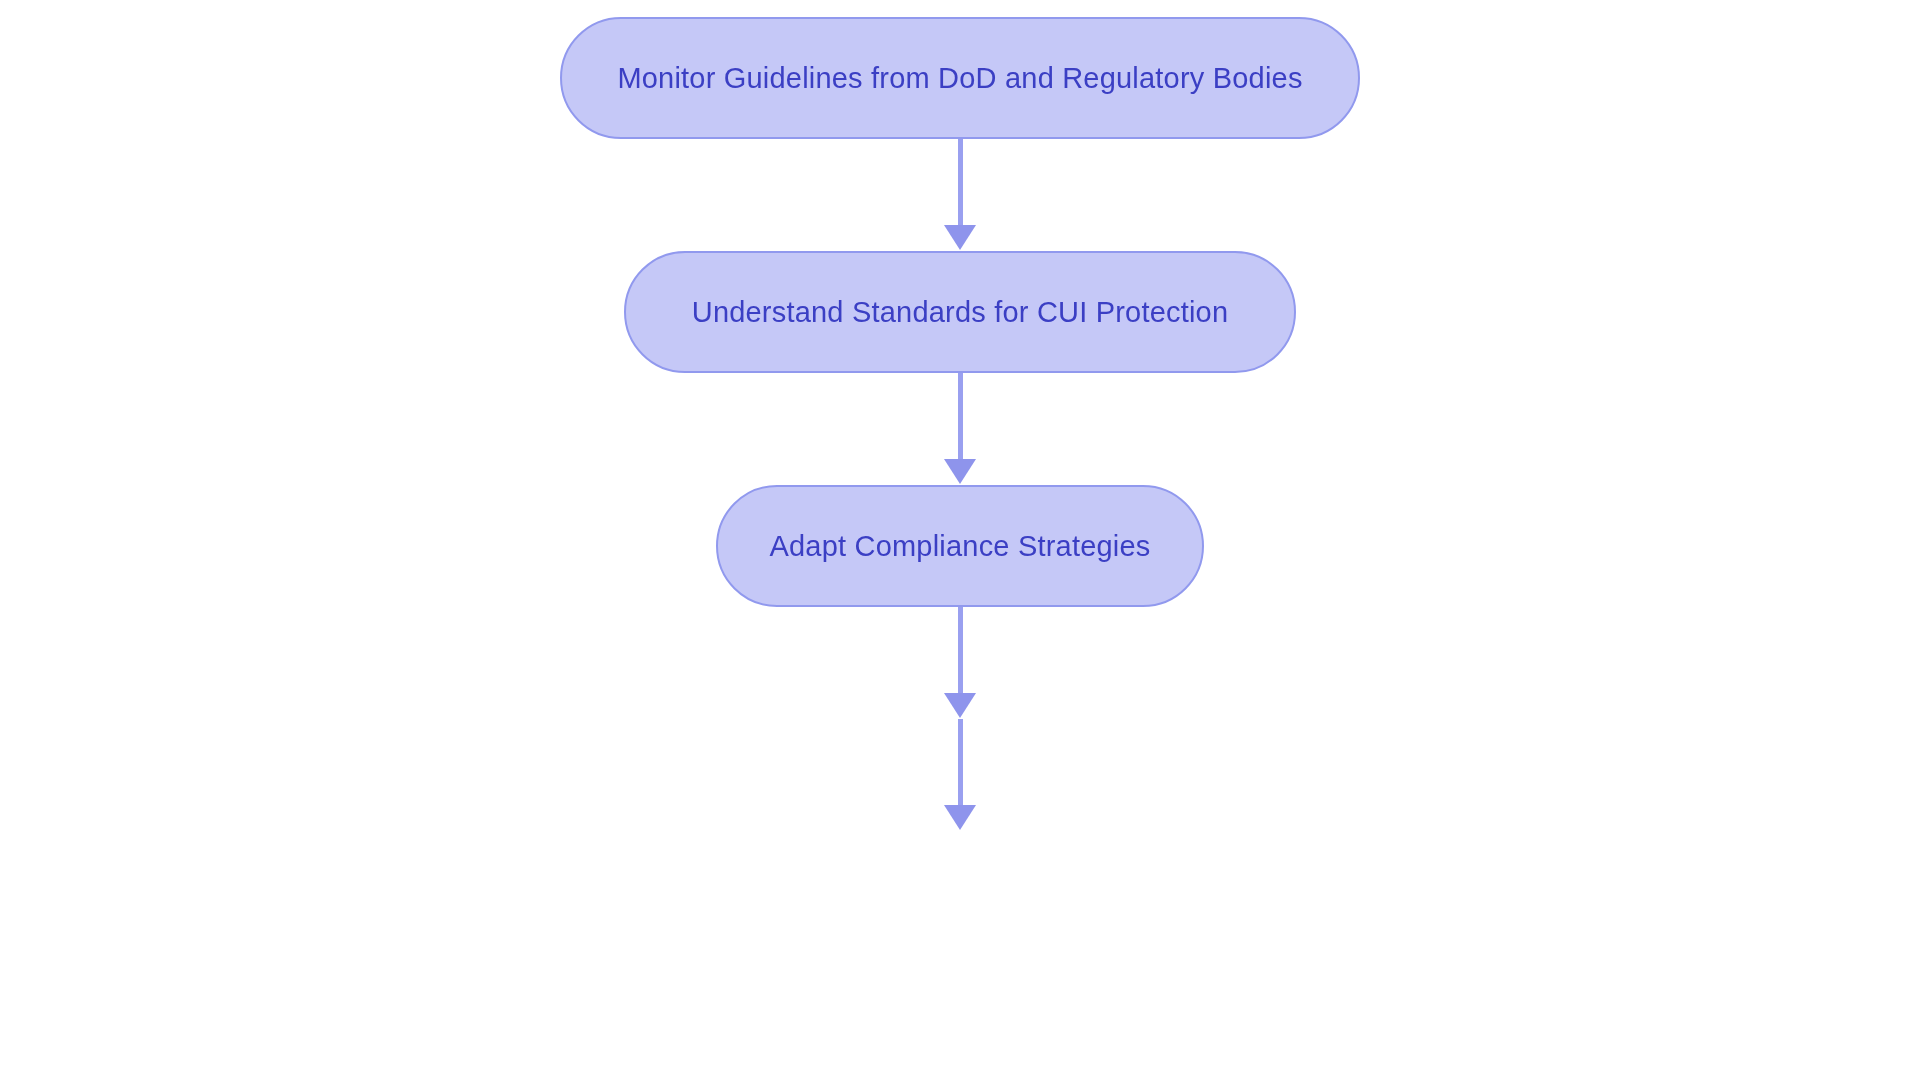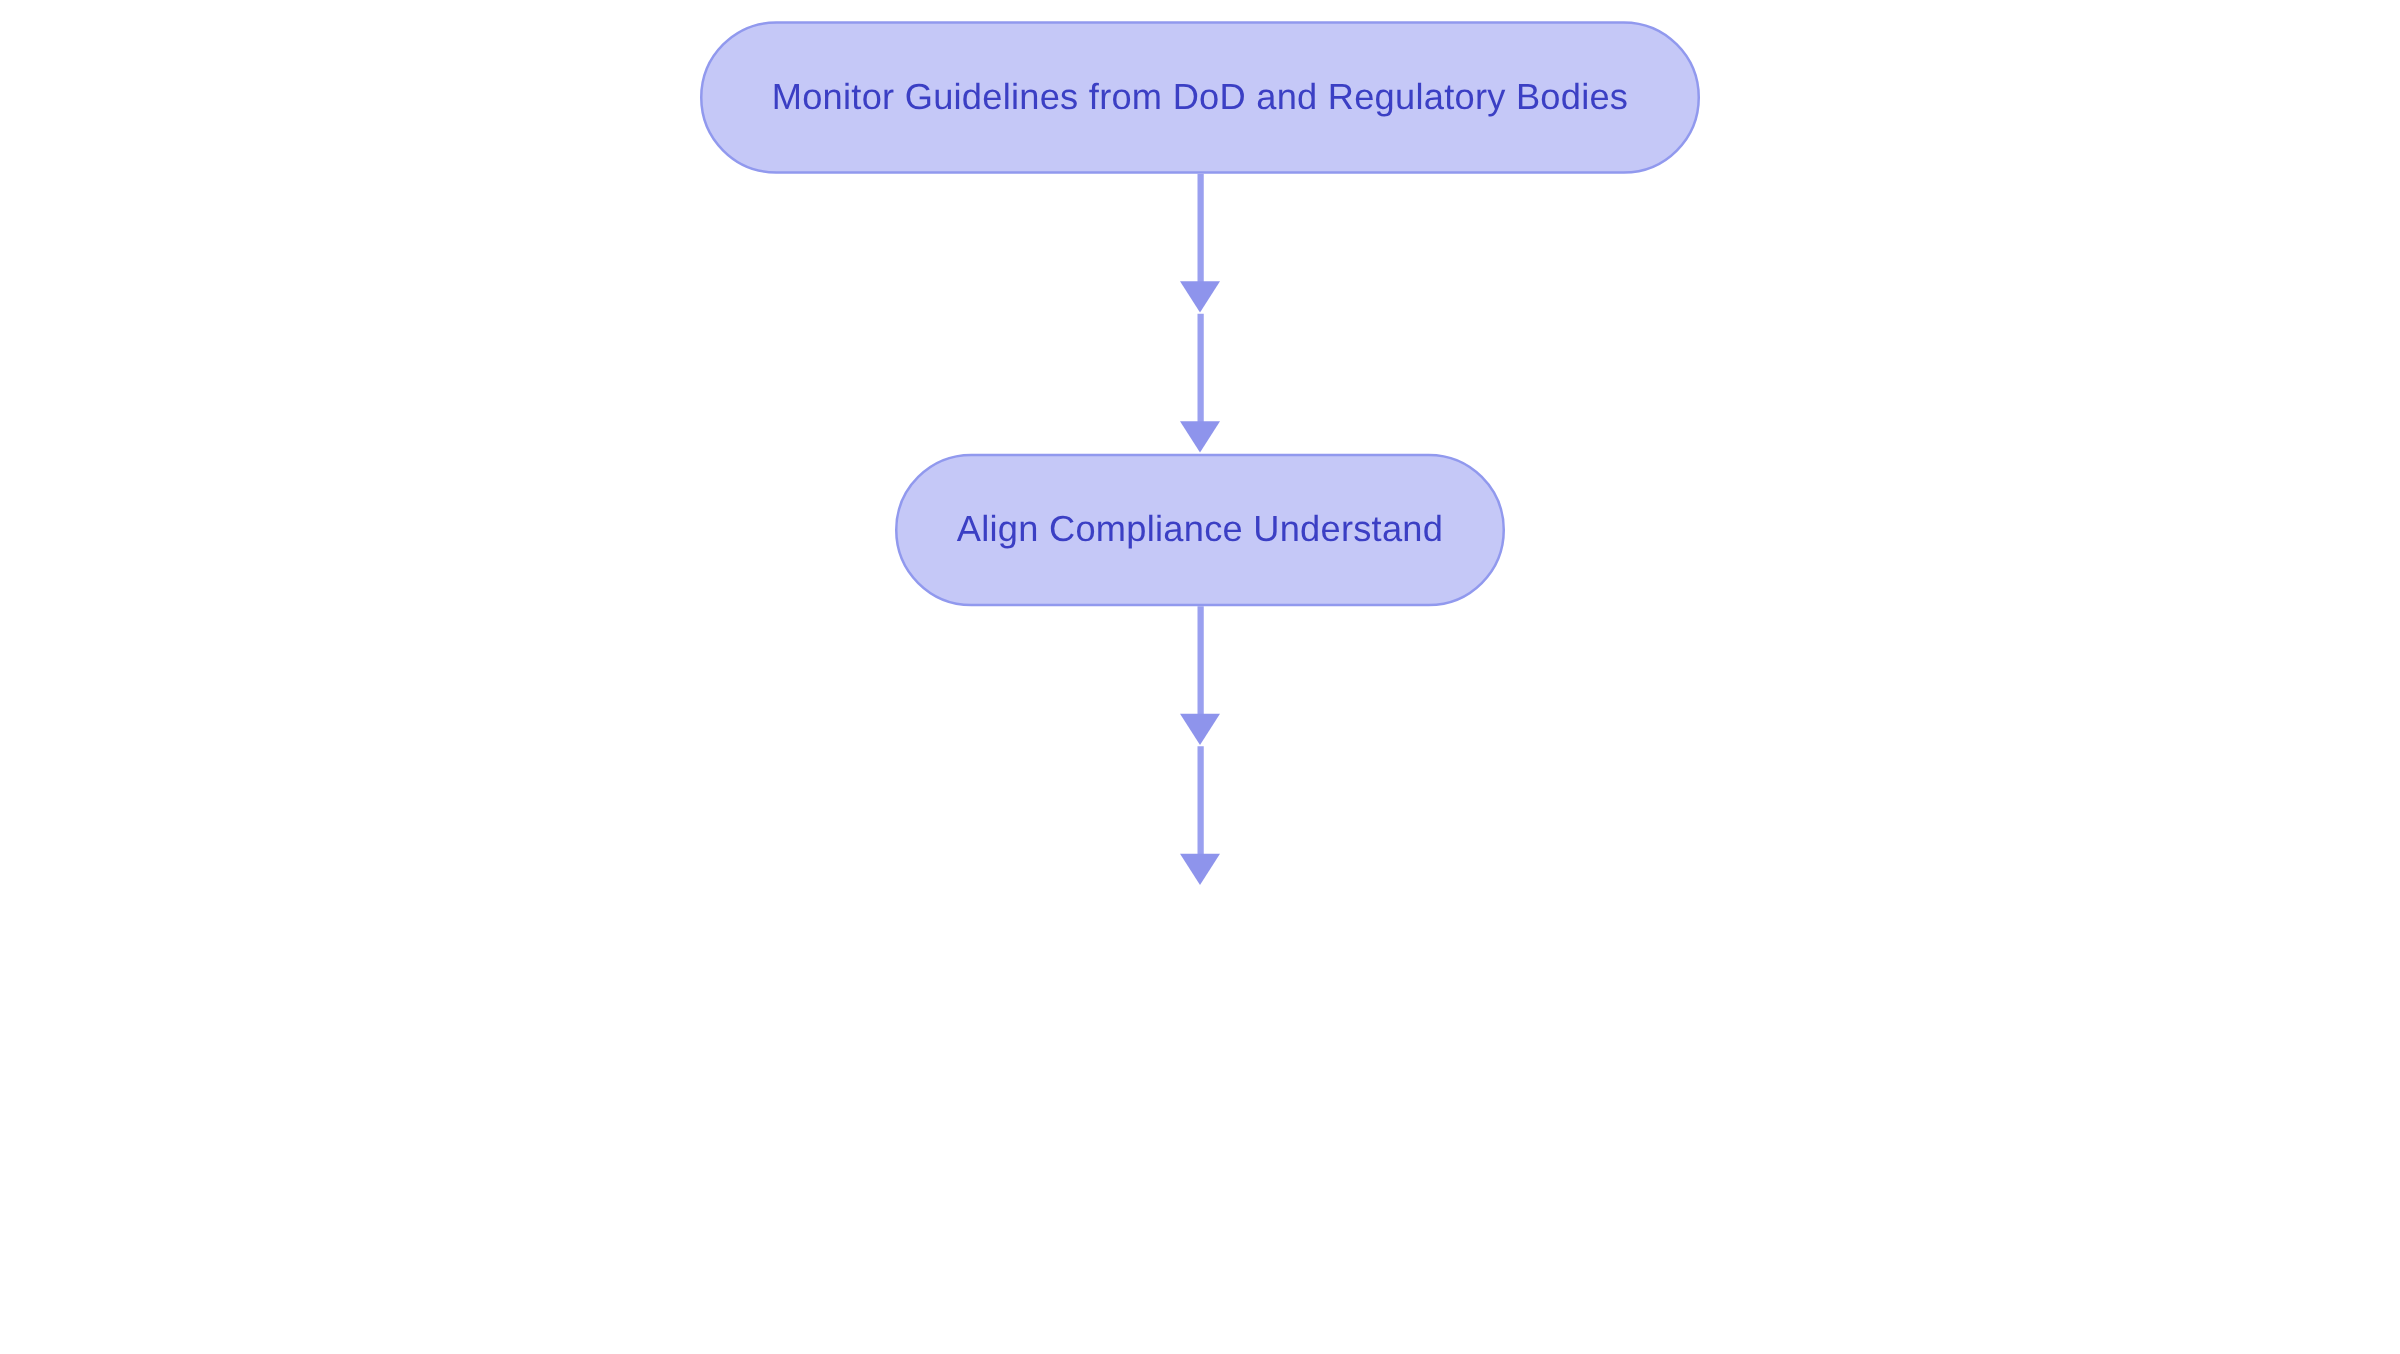--- a/index.html
+++ b/index.html
@@ -78,28 +78,31 @@
 
   <div class="node node-1">
     <span>Monitor Guidelines from DoD and Regulatory Bodies</span>
   </div>
 
   <div class="arrow">
     <div class="arrow-line"></div>
     <div class="arrow-head"></div>
   </div>
 
+  <div class="node node-2">
+    <span>Understand Standards for CUI Protection</span>
+  </div>
 
   <div class="arrow">
     <div class="arrow-line"></div>
     <div class="arrow-head"></div>
   </div>
 
   <div class="node node-3">
-    <span>Align Compliance Understand</span>
+    <span>Adapt Compliance Strategies</span>
   </div>
 
   <div class="arrow">
     <div class="arrow-line"></div>
     <div class="arrow-head"></div>
   </div>
 
 
   <div class="arrow">
     <div class="arrow-line"></div>

